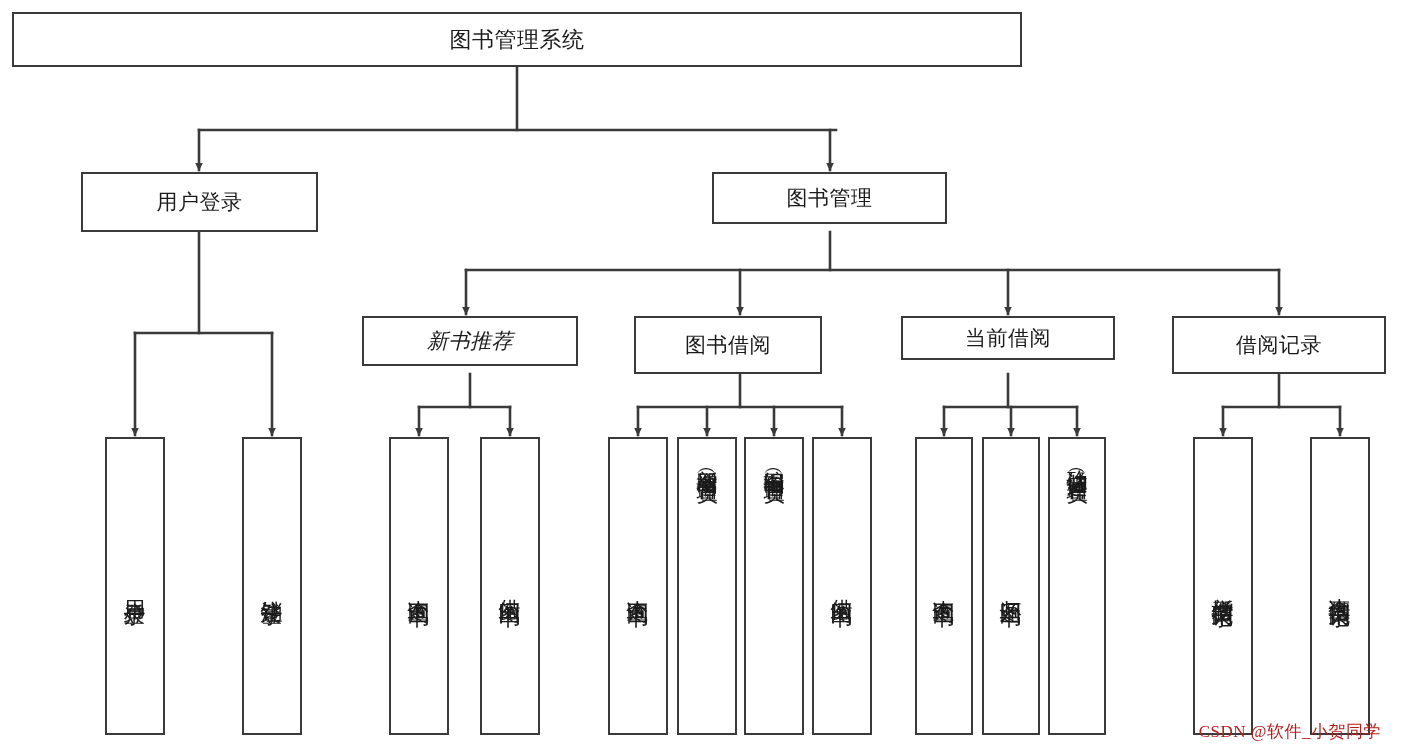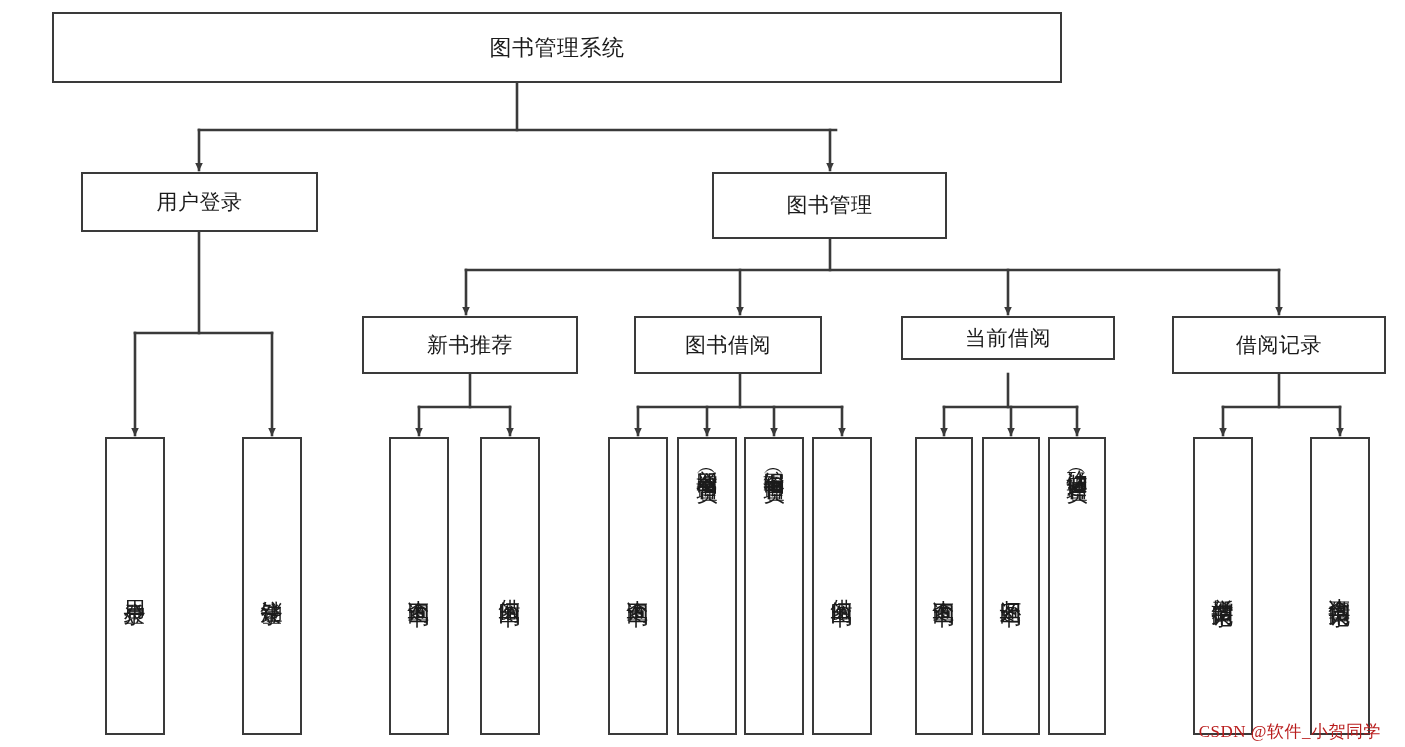--- a/index.html
+++ b/index.html
@@ -132,32 +132,32 @@
       <path d="M1011,407 L1011,435" marker-end="url(#arrowhead)"></path>
       <path d="M1077,407 L1077,435" marker-end="url(#arrowhead)"></path>
 
       <path d="M1279,374 L1279,407"></path>
       <path d="M1223,407 L1340,407"></path>
       <path d="M1223,407 L1223,435" marker-end="url(#arrowhead)"></path>
       <path d="M1340,407 L1340,435" marker-end="url(#arrowhead)"></path>
     </g>
   </svg>
 
-  <div class="node horiz root" style="left:12px; top:12px; width:1010px; height:71px;margin-left:40px;">
+  <div class="node horiz root" style="left:12px; top:12px; width:1010px; height:55px;">
     <span class="node-label">图书管理系统</span>
   </div>
 
   <div class="node horiz" style="left:81px; top:172px; width:237px; height:60px;">
     <span class="node-label">用户登录</span>
   </div>
-  <div class="node horiz" style="left:712px; top:172px; width:235px; height:67px;">
+  <div class="node horiz" style="left:712px; top:172px; width:235px; height:52px;">
     <span class="node-label">图书管理</span>
   </div>
 
-  <div class="node horiz" style="left:362px; top:316px; width:216px; height:58px;">
+  <div class="node horiz" style="left:362px; top:316px; width:216px; height:50px;font-style:italic;">
     <span class="node-label">新书推荐</span>
   </div>
   <div class="node horiz" style="left:634px; top:316px; width:188px; height:58px;">
     <span class="node-label">图书借阅</span>
   </div>
   <div class="node horiz" style="left:901px; top:316px; width:214px; height:44px;">
     <span class="node-label">当前借阅</span>
   </div>
   <div class="node horiz" style="left:1172px; top:316px; width:214px; height:58px;">
     <span class="node-label">借阅记录</span>

